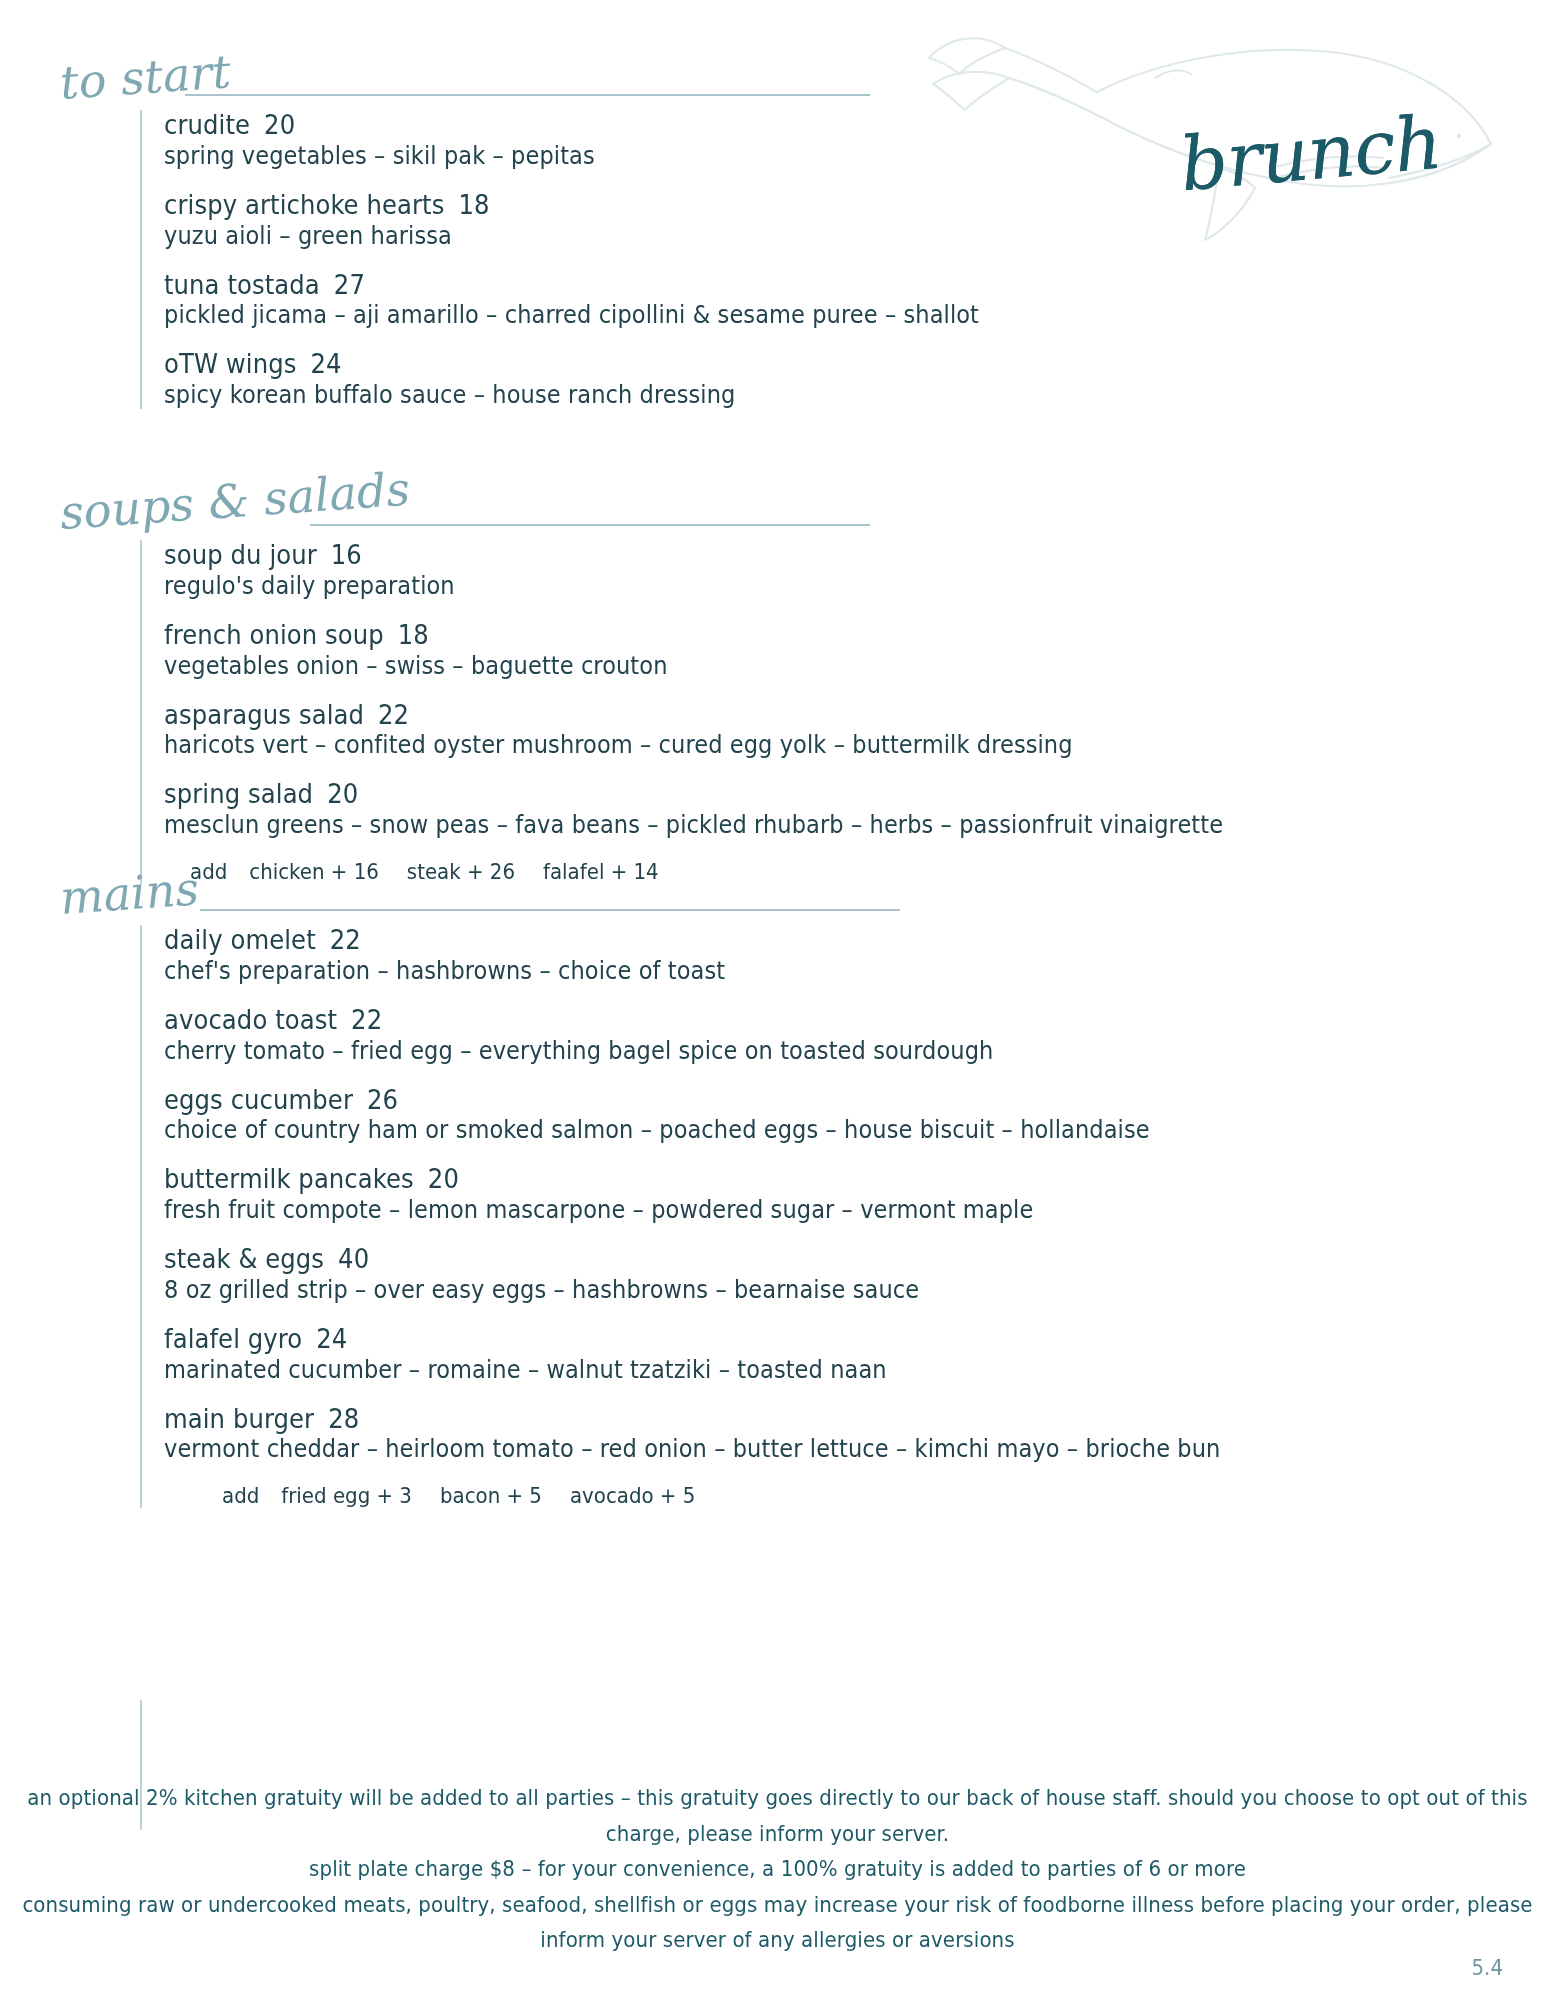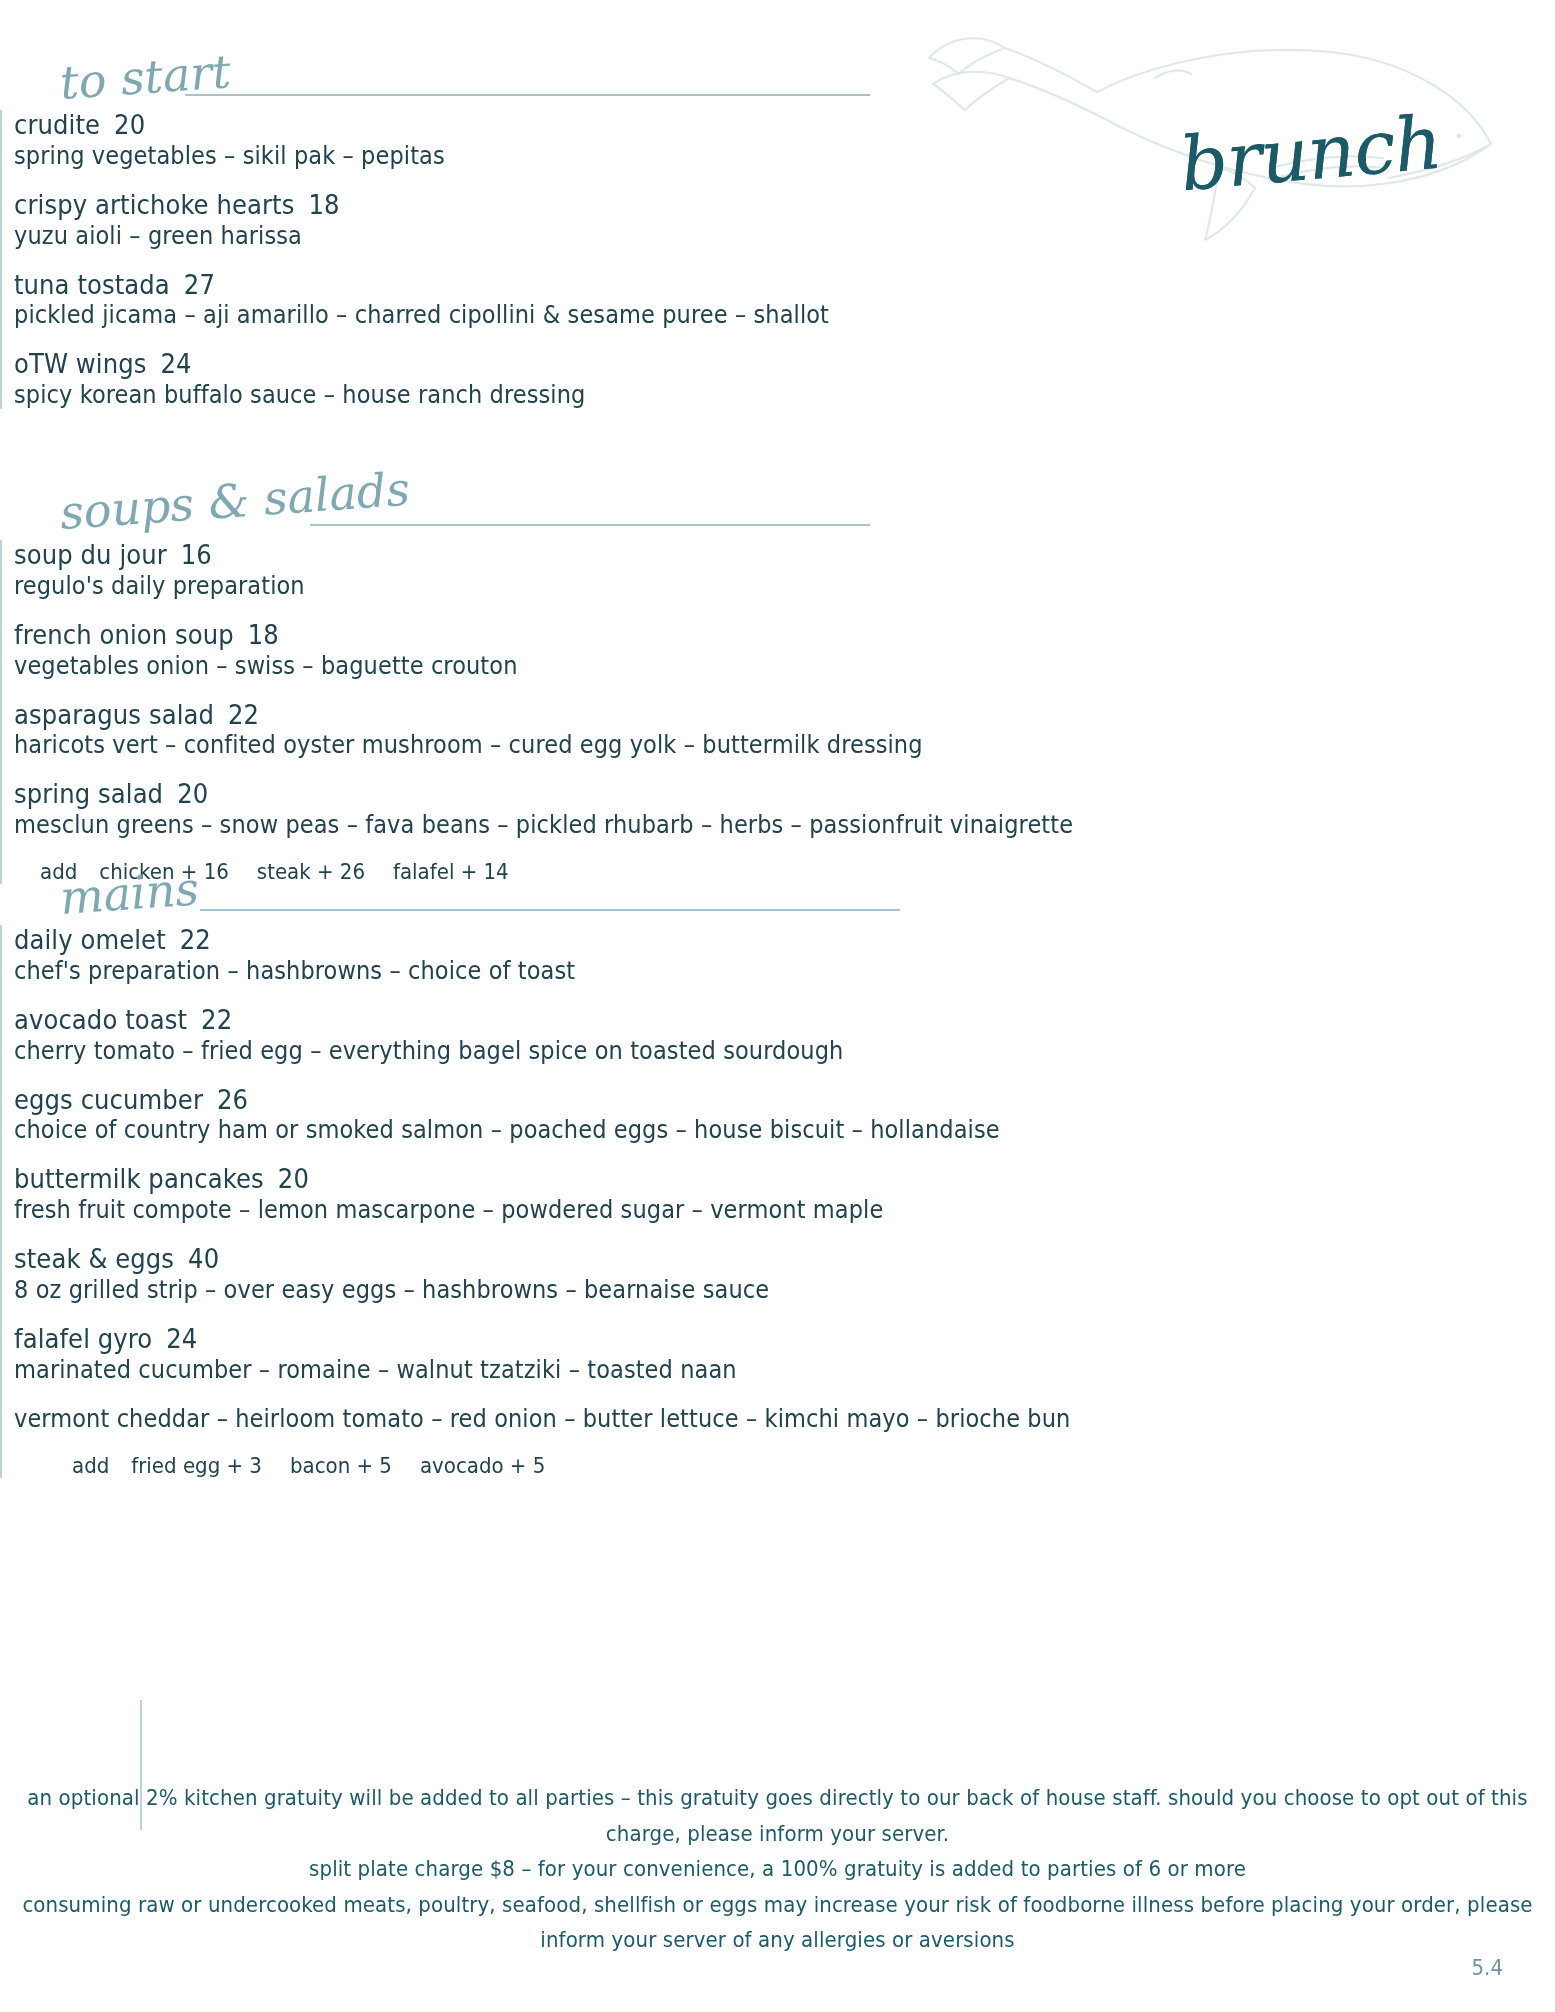--- a/index.html
+++ b/index.html
@@ -70,22 +70,23 @@
   .sec-rule {
     position: absolute;
     height: 2px;
     background: #a8c3cb;
     bottom: 14px;
   }
 
   
   .items {
     position: relative;
+    margin-left: 140px;
     border-left: 2px solid #bdd2d9;
-    padding-left: 12px;
+    padding-left: 22px;
   }
   .item { margin-bottom: 20px; }
   .item:last-child { margin-bottom: 0; }
 
   .item-name {
     font-size: 27px;
     line-height: 1.14;
     color: #22434d;
     letter-spacing: 0.1px;
     white-space: nowrap;
@@ -281,20 +282,23 @@
         </div>
         <div class="item-desc">8 oz grilled strip – over easy eggs – hashbrowns – bearnaise sauce</div>
       </div>
       <div class="item">
         <div class="item-name">
           <span>falafel gyro</span><span class="item-price">24</span>
         </div>
         <div class="item-desc">marinated cucumber – romaine – walnut tzatziki – toasted naan</div>
       </div>
       <div class="item">
+        <div class="item-name">
+          <span>main burger</span><span class="item-price">28</span>
+        </div>
         <div class="item-desc">vermont cheddar – heirloom tomato – red onion – butter lettuce – kimchi mayo – brioche bun</div>
       </div>
       <div class="addons indent-more">
         <span class="ad-word">add</span><span class="ad-opt">fried egg + 3</span><span class="ad-opt">bacon + 5</span><span class="ad-opt">avocado + 5</span>
       </div>
     </div>
   </div>
 
   <div class="tail-rule" style="top:1700px; height:130px;"></div>
 

